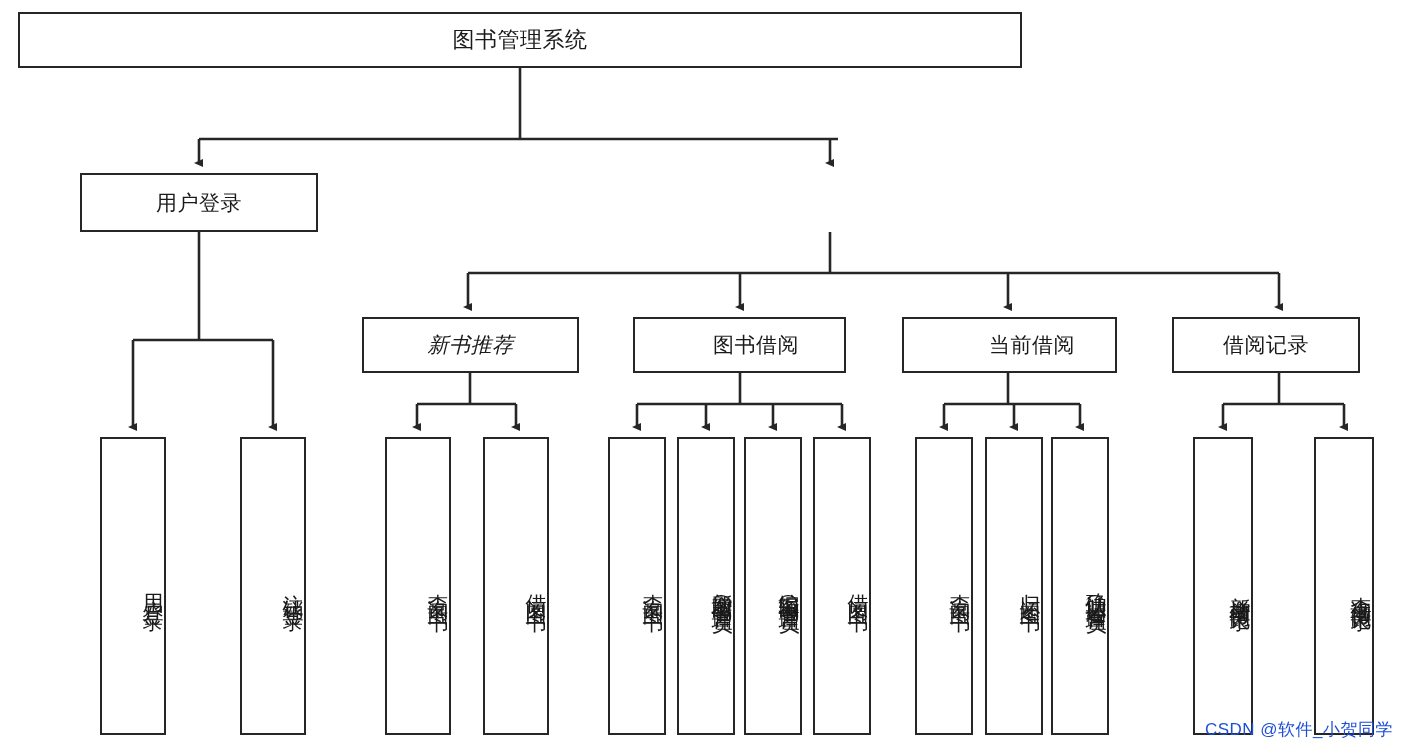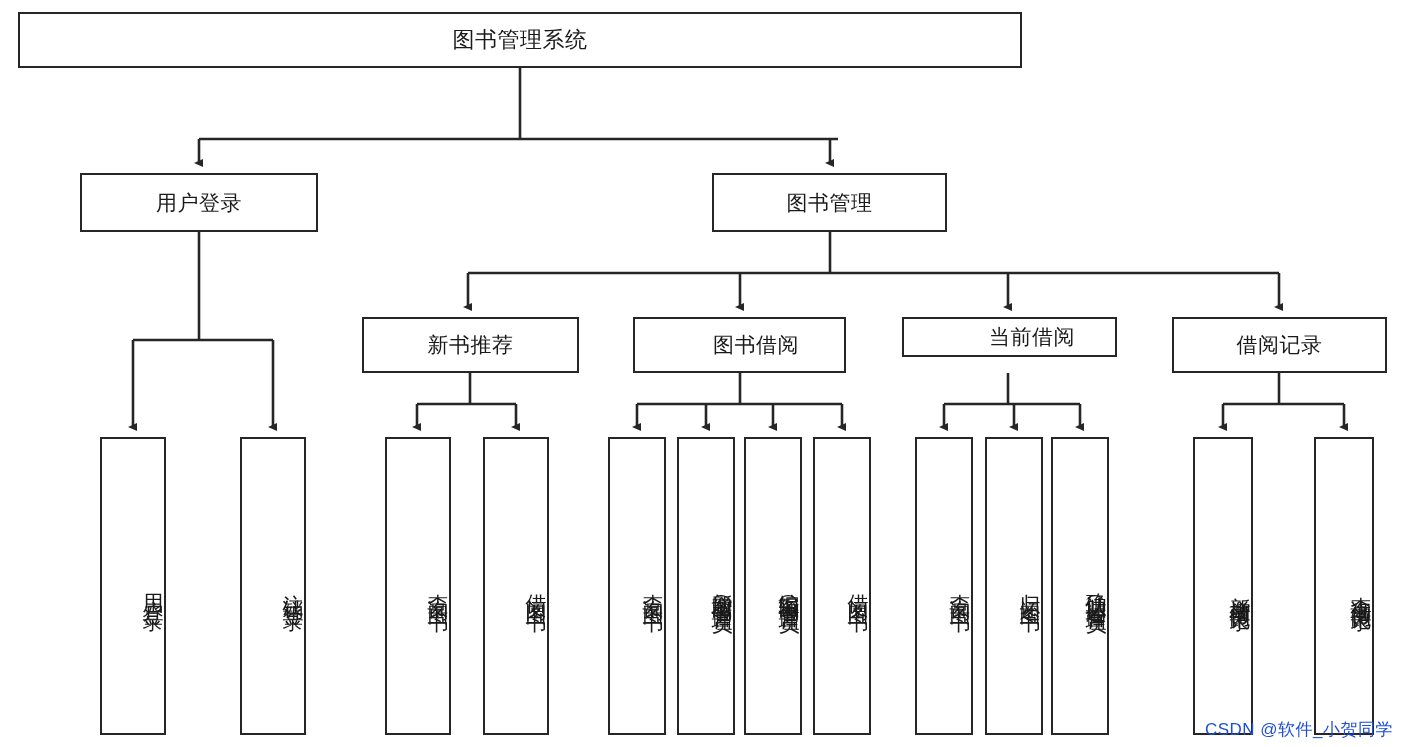--- a/index.html
+++ b/index.html
@@ -127,37 +127,34 @@
   </svg>
 
   <div class="node root horiz" style="left:18px; top:12px; width:1004px; height:56px;">
     <span>图书管理系统</span>
   </div>
 
   <div class="node horiz" style="left:80px; top:173px; width:238px; height:59px;">
     <span>用户登录</span>
   </div>
 
-  <div class="node horiz" style="left:712px; top:173px; width:235px; height:59px;">
-    <span>图书管理</span>
-  </div>
-
-  <div class="node horiz" style="left:362px; top:317px; width:217px; height:56px;">
+
+  <div class="node horiz" style="left:362px; top:317px; width:217px; height:56px;font-style:italic;">
     <span>新书推荐</span>
   </div>
 
   <div class="node horiz" style="left:633px; top:317px; width:213px; height:56px;padding-left:33px;">
     <span>图书借阅</span>
   </div>
 
-  <div class="node horiz" style="left:902px; top:317px; width:215px; height:40px;padding-left:45px;">
+  <div class="node horiz" style="left:902px; top:317px; width:215px; height:56px;padding-left:45px;">
     <span>当前借阅</span>
   </div>
 
-  <div class="node horiz" style="left:1172px; top:317px; width:215px; height:56px;">
+  <div class="node horiz" style="left:1172px; top:317px; width:188px; height:56px;">
     <span>借阅记录</span>
   </div>
 
   <div class="node vert" style="left:100px; top:437px; width:66px; height:298px;">
     <span class="vtext">用户登录</span>
   </div>
 
   <div class="node vert" style="left:240px; top:437px; width:66px; height:298px;">
     <span class="vtext">注销登录</span>
   </div>

